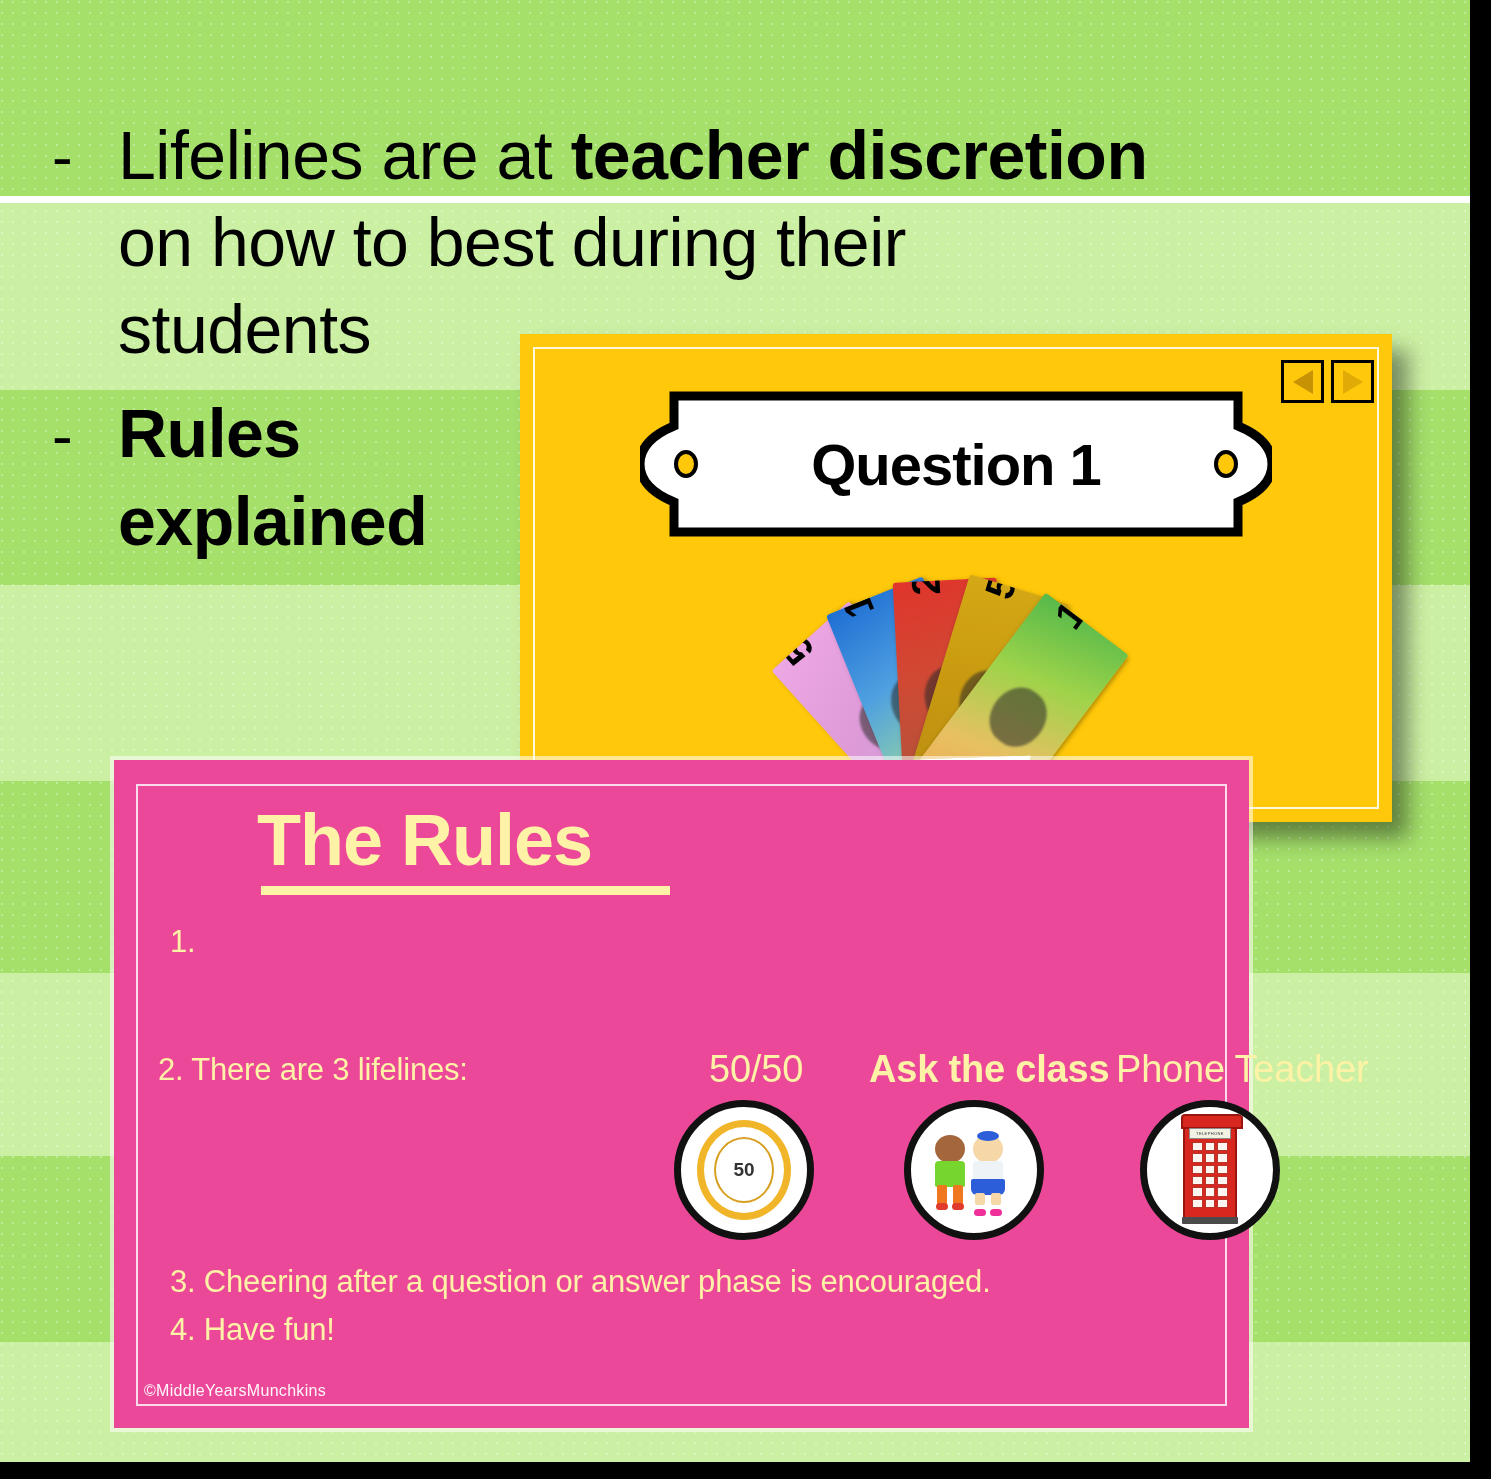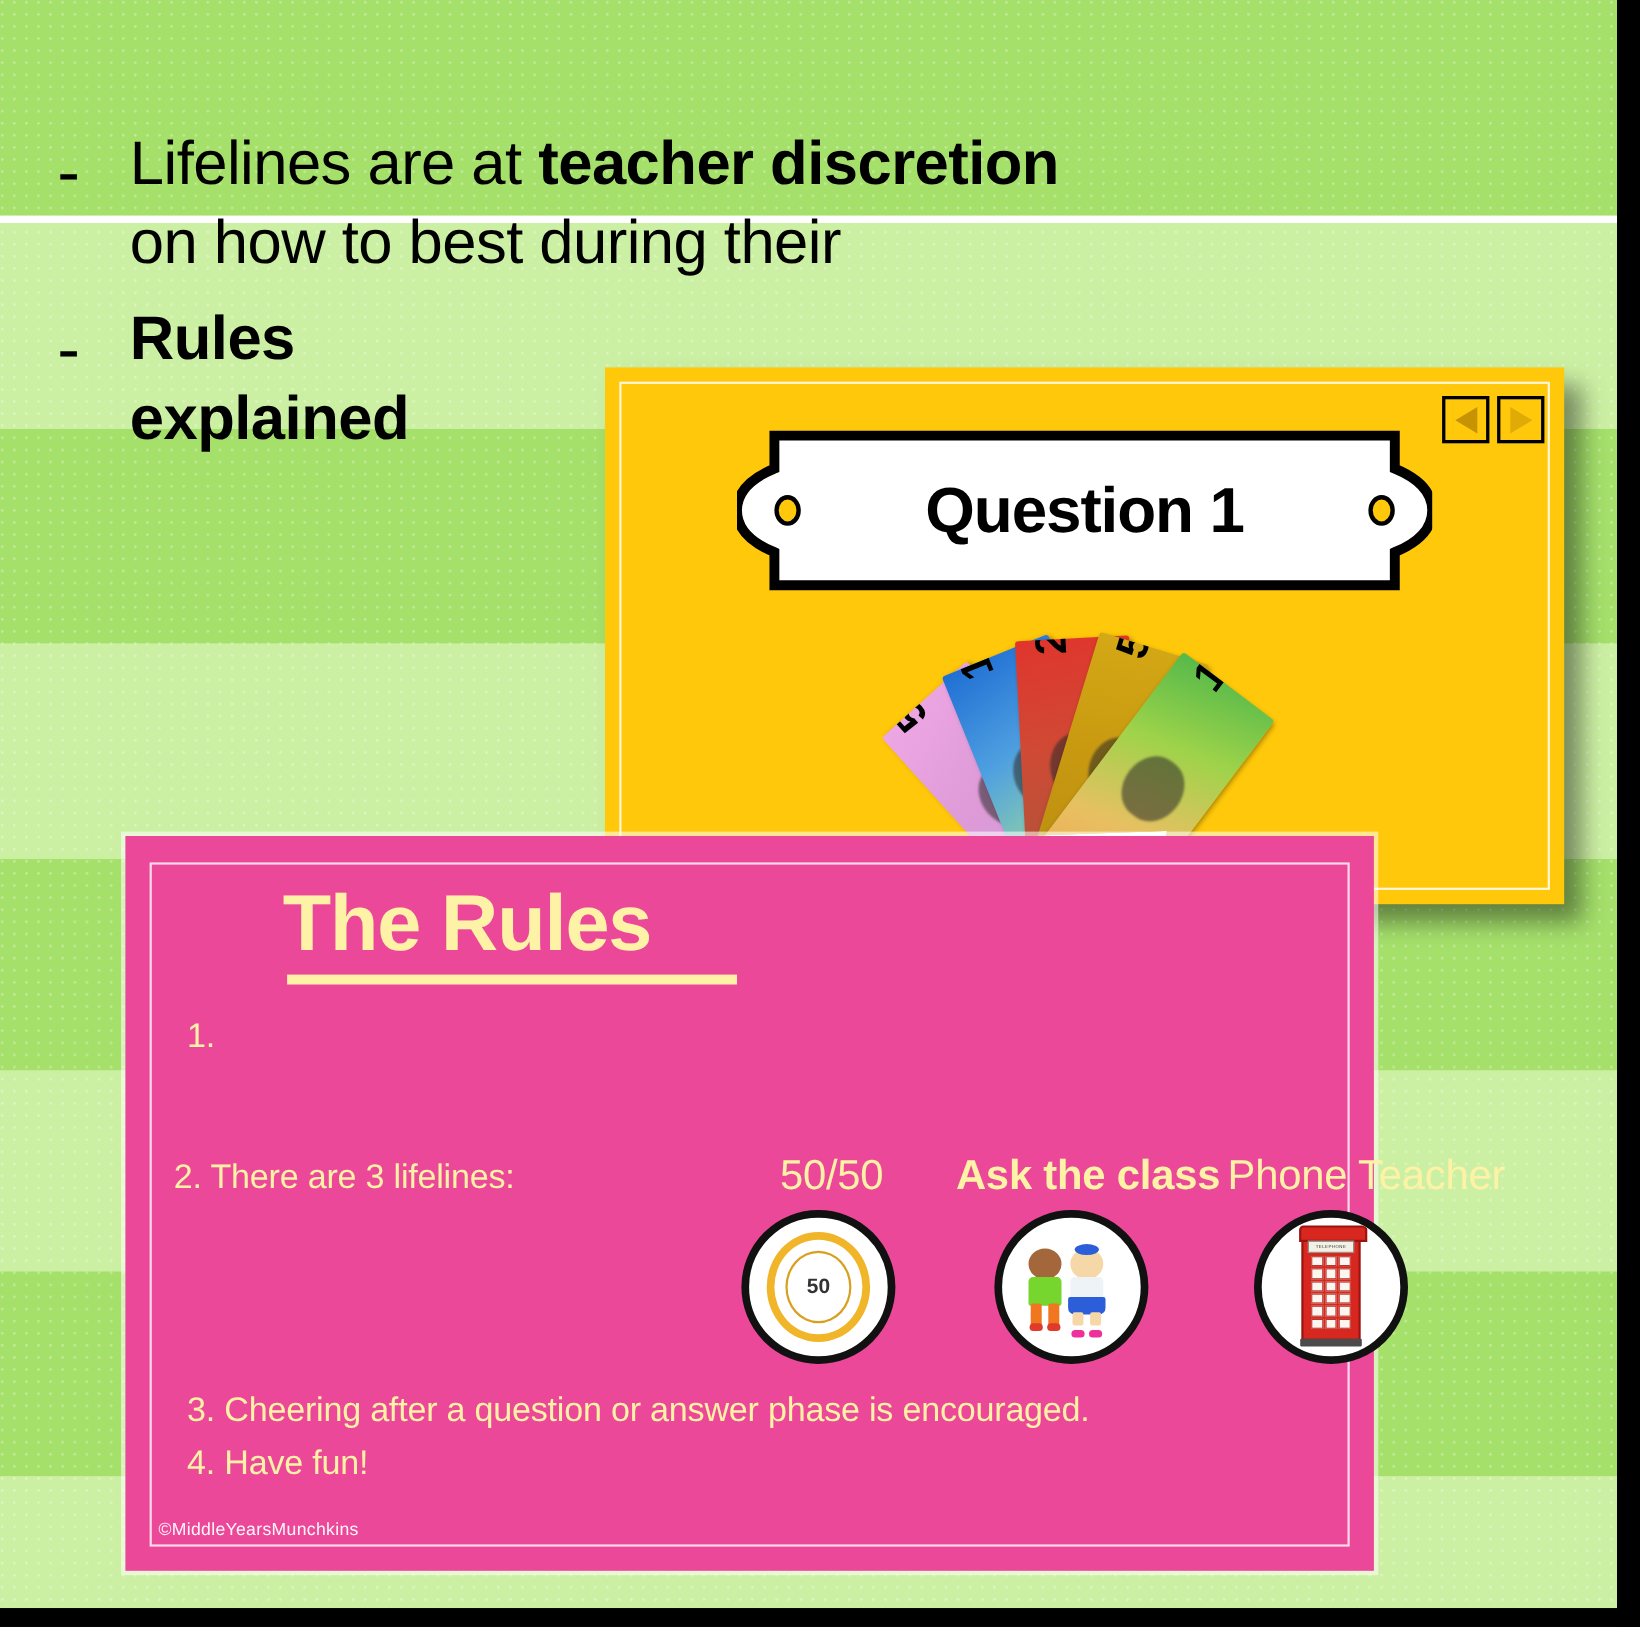--- a/index.html
+++ b/index.html
@@ -45,36 +45,36 @@
   }
   .bullet-row{display:flex;align-items:flex-start;}
   .bullet-dash{
     width:66px;flex:0 0 66px;
     font-size:62px;line-height:1.0;
     font-weight:400;
     letter-spacing:-1px;
   }
   .bullet-body{flex:1;}
   .b-line{
-    font-size:56px;
+    font-size:68px;
     line-height:1.28;
     letter-spacing:-.5px;
     white-space:nowrap;
   }
   .b-line .bold{font-weight:bold;}
   .b-line.strong{font-weight:bold;}
   #bullet-1 .bullet-dash{padding-top:14px;}
   #bullet-2{margin-top:16px;}
   #bullet-2 .bullet-dash{padding-top:16px;}
   #bullet-2 .b-line{line-height:1.30;}
 
   
   #question-card{
     position:absolute;
-    left:550px;top:334px;
+    left:520px;top:334px;
     width:872px;height:488px;
     background:#ffc80a;
     box-shadow:16px 16px 20px rgba(0,0,0,.42);
     z-index:5;
   }
   #question-card-inner{
     position:absolute;left:13px;top:13px;right:13px;bottom:13px;
     border:2px solid rgba(255,255,255,.85);
   }
   
@@ -331,20 +331,21 @@
 
   <div id="bullets">
 
     <div class="bullet-row" id="bullet-1">
       <div class="bullet-dash">-</div>
       <div class="bullet-body">
         <div class="b-line">
           <span>Lifelines are at </span><span class="bold">teacher discretion</span>
         </div>
         <div class="b-line">on how to best during their</div>
+        <div class="b-line">students</div>
       </div>
     </div>
 
     <div class="bullet-row" id="bullet-2">
       <div class="bullet-dash">-</div>
       <div class="bullet-body">
         <div class="b-line strong">Rules</div>
         <div class="b-line strong">explained</div>
       </div>
     </div>

